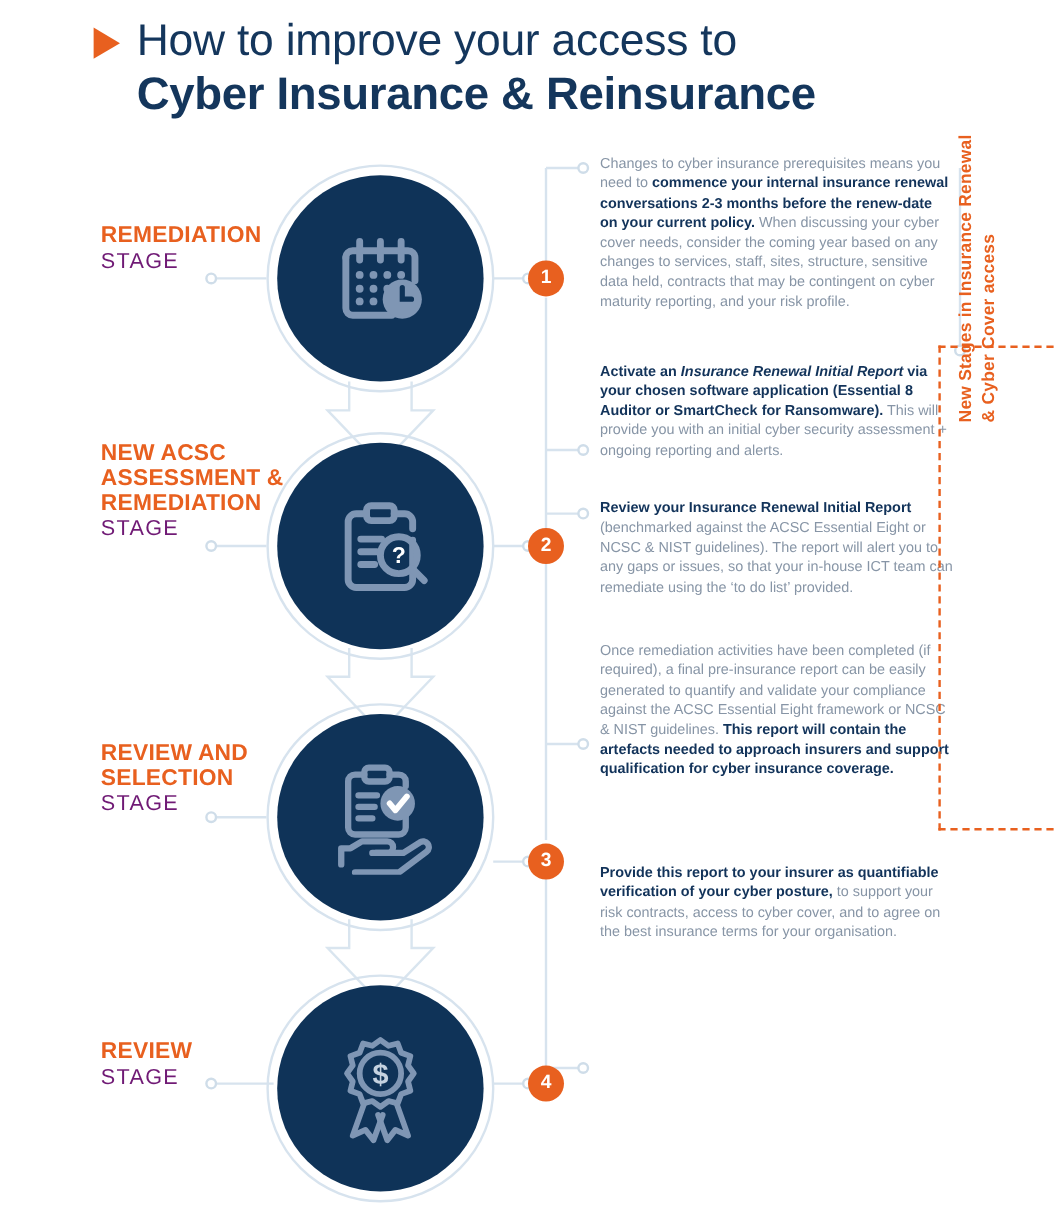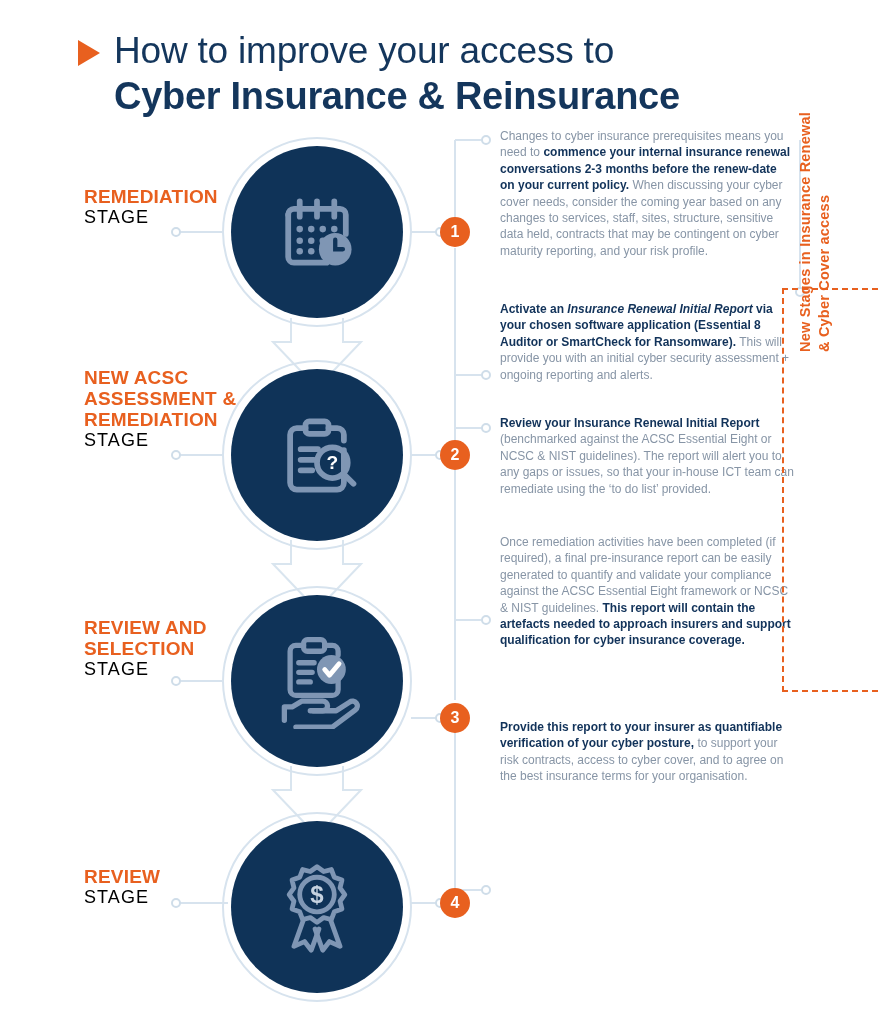--- a/index.html
+++ b/index.html
@@ -7,21 +7,21 @@
     width:878px;height:1024px;
     background:#ffffff;
     font-family:"Liberation Sans", sans-serif;
     position:relative;
     overflow:hidden;
     color:#14365c;
   }
   .root{position:relative;width:878px;height:1024px;}
 
   
-  .header{position:absolute;left:78px;top:29px;width:720px;}
+  .header{position:absolute;left:78px;top:12px;width:720px;}
   .head-line1{display:flex;align-items:center;gap:14px;}
   .play-tri{
     width:0;height:0;
     border-left:22px solid #e8601f;
     border-top:13px solid transparent;
     border-bottom:13px solid transparent;
     margin-top:4px;
   }
   .title-a{
     font-size:37px;line-height:44px;font-weight:400;color:#14365c;
@@ -33,21 +33,21 @@
   }
 
   .stage-label{
     position:absolute;left:84px;width:170px;text-align:left;
   }
   .stage-label .name{
     color:#e8601f;font-weight:bold;font-size:19px;line-height:21px;
     letter-spacing:0.2px;
   }
   .stage-label .sub{
-    color:#000000;font-weight:400;font-size:18px;line-height:21px;
+    color:#701a75;font-weight:400;font-size:18px;line-height:21px;
     letter-spacing:1.1px;
   }
 
   .disc{
     position:absolute;left:231px;
     width:172px;height:172px;border-radius:50%;
     background:#0f3358;
     display:flex;align-items:center;justify-content:center;
   }
   .disc-ring{

